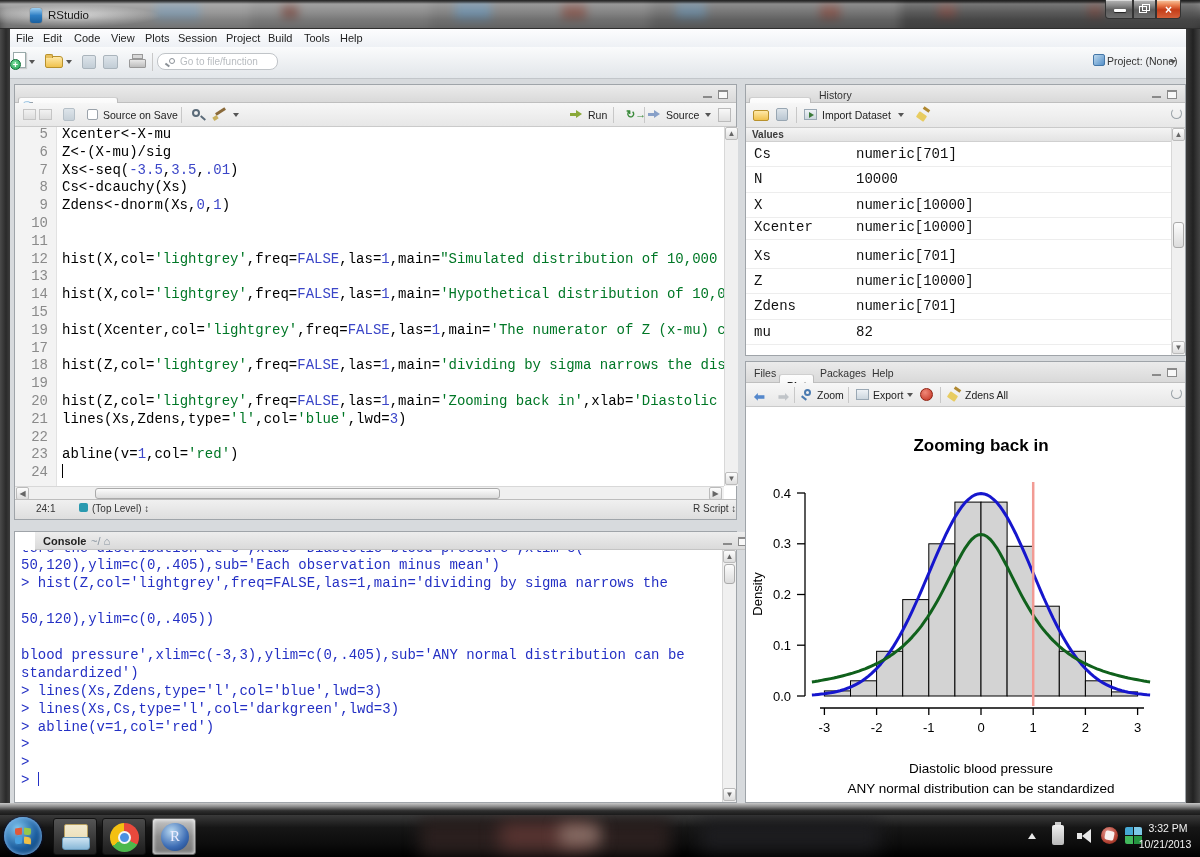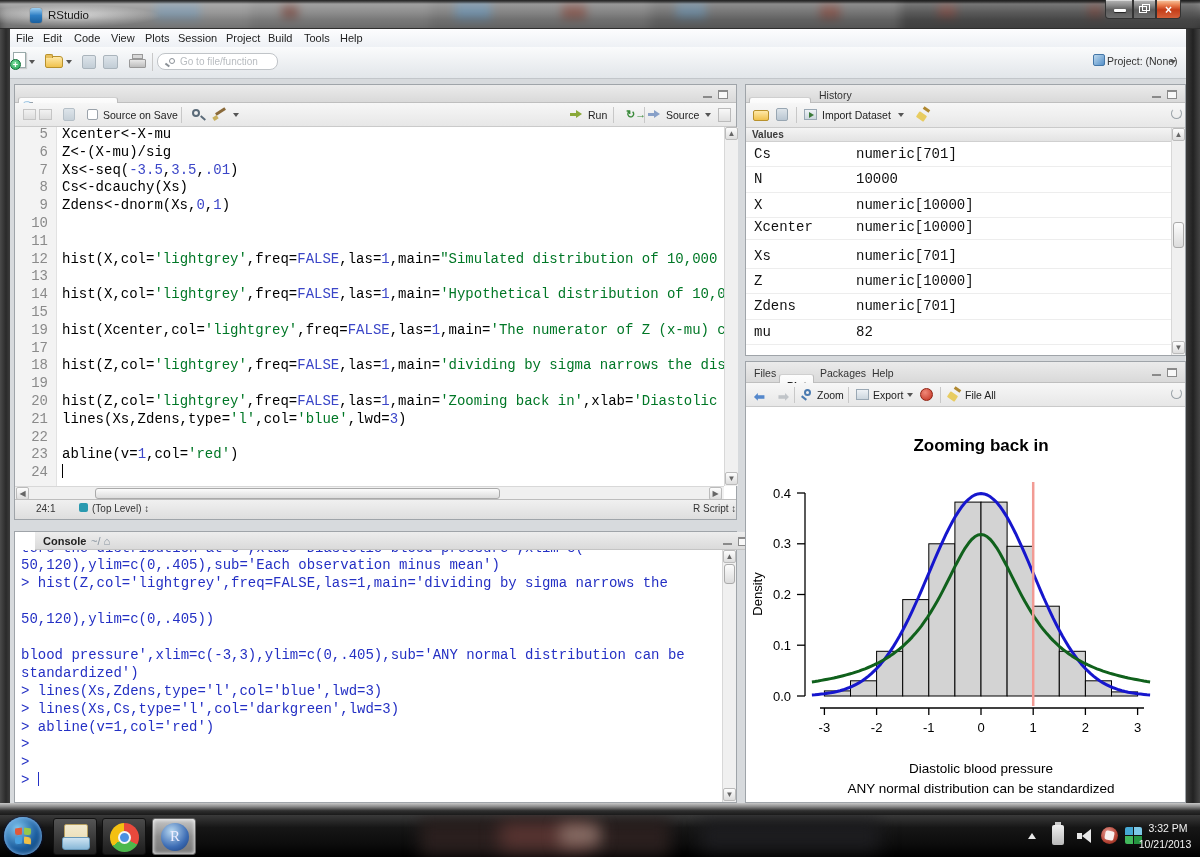--- a/index.html
+++ b/index.html
@@ -370,21 +370,21 @@
         <div class="sep" style="left:102px;top:4px;height:16px;"></div>
         <div class="abs" style="left:110px;top:6px;width:13px;height:11px;background:linear-gradient(to bottom,#eef2f6,#ccd6de);border:1px solid #9aa8b4;"></div>
         <div class="abs tbtxt" style="left:127px;">Export</div>
         <div class="abs" style="left:161px;top:10px;border-left:3px solid transparent;border-right:3px solid transparent;border-top:4px solid #555;"></div>
         <div class="abs" style="left:174px;top:5px;width:13px;height:13px;border-radius:50%;background:radial-gradient(circle at 38% 32%,#f08878,#c03020);border:1px solid #902010;"></div>
         <div class="sep" style="left:194px;top:4px;height:16px;"></div>
         <div class="abs" style="left:201px;top:5px;width:14px;height:13px;">
           <div class="abs" style="left:7px;top:0px;width:7px;height:3px;background:#b08830;transform:rotate(35deg);"></div>
           <div class="abs" style="left:1px;top:5px;width:9px;height:7px;background:#e8cc60;transform:rotate(35deg);border-radius:1px;"></div>
         </div>
-        <div class="abs tbtxt" style="left:219px;">File All</div>
+        <div class="abs tbtxt" style="left:219px;">Zdens All</div>
         <div class="abs" style="left:425px;top:5px;width:11px;height:11px;border:1.5px solid #9aa2a8;border-radius:50%;border-top-color:transparent;"></div>
       </div>
       <svg style="position:absolute;left:0;top:45px;" width="439" height="396" viewBox="746 407 439 396" font-family="Liberation Sans,sans-serif" fill="#000">
   <text x="981" y="451" text-anchor="middle" font-size="17" font-weight="bold">Zooming back in</text>
   <text x="762" y="594" text-anchor="middle" font-size="13" transform="rotate(-90 762 594)">Density</text>
   <rect x="824.4" y="690.9" width="26.1" height="5.1" fill="#d3d3d3" stroke="#000" stroke-width="1"></rect>
   <rect x="850.5" y="680.8" width="26.1" height="15.2" fill="#d3d3d3" stroke="#000" stroke-width="1"></rect>
   <rect x="876.6" y="651.3" width="26.1" height="44.7" fill="#d3d3d3" stroke="#000" stroke-width="1"></rect>
   <rect x="902.7" y="599.6" width="26.1" height="96.4" fill="#d3d3d3" stroke="#000" stroke-width="1"></rect>
   <rect x="928.8" y="543.8" width="26.1" height="152.2" fill="#d3d3d3" stroke="#000" stroke-width="1"></rect>

